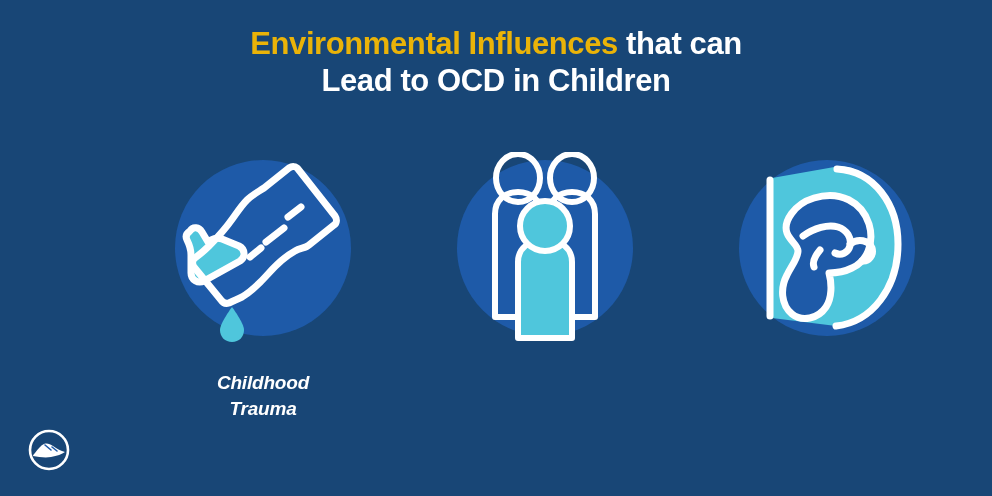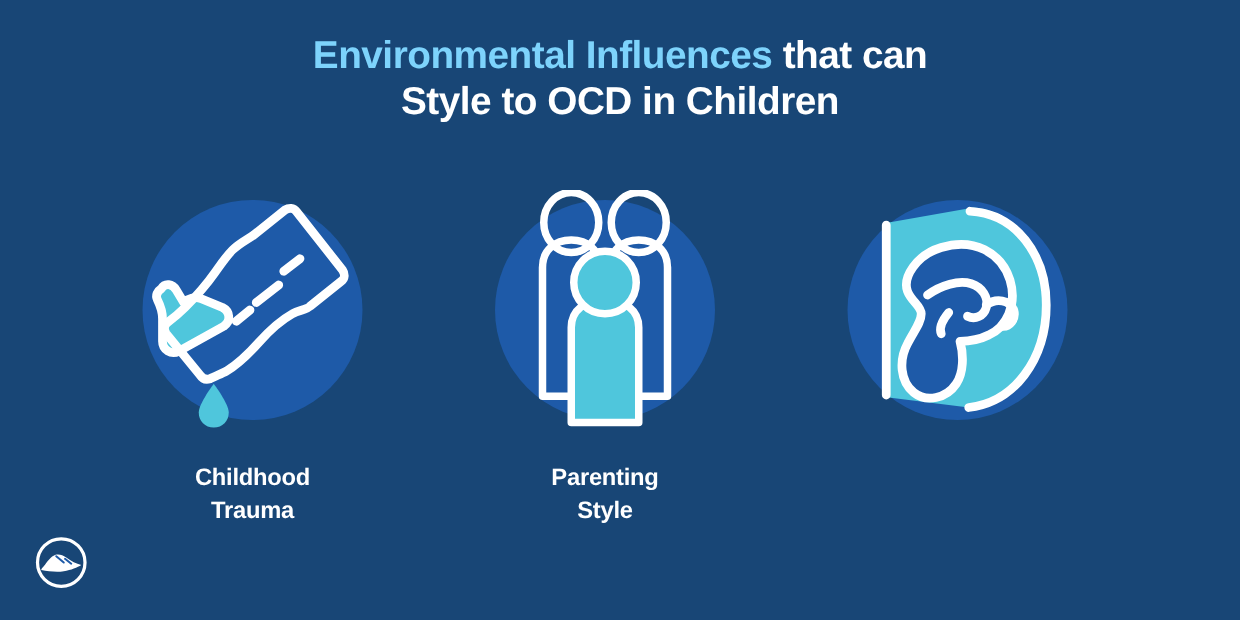--- a/index.html
+++ b/index.html
@@ -28,31 +28,32 @@
     line-height: 1.18;
     letter-spacing: -0.4px;
   }
   .title-line {
     font-size: 31px;
     font-weight: bold;
     color: #ffffff;
     white-space: nowrap;
   }
   .title-accent {
-    color: #7dd3fc;
+    color: #eab308;
   }
 
   
   .cards {
     position: absolute;
     left: 0;
     top: 152px;
     width: 968px;
     display: flex;
-    justify-content: center;
+    justify-content: flex-end;
+    font-style: italic;
   }
   .card {
     width: 282px;
     display: flex;
     flex-direction: column;
     align-items: center;
   }
   .icon-wrap {
     position: relative;
     width: 190px;
@@ -84,21 +85,21 @@
   }
   .logo svg { display: block; }
 </style>
 </head>
 <body>
 
 <div id="infographic">
 
   <div class="title-block">
     <div class="title-line"><span class="title-accent">Environmental Influences</span><span> that can</span></div>
-    <div class="title-line">Style to OCD in Children</div>
+    <div class="title-line">Lead to OCD in Children</div>
   </div>
 
   <div class="cards">
 
     <div class="card">
       <div class="icon-wrap">
         <svg viewBox="0 0 190 192" xmlns="http://www.w3.org/2000/svg">
           <ellipse cx="95" cy="96" rx="88" ry="88" fill="#1E5AA8"></ellipse>
 
           <g>
@@ -141,22 +142,20 @@
             <path d="M99 165 L99 62 C99 48 109 40 122 40 C135 40 145 48 145 62 L145 165 Z"></path>
             <ellipse cx="122" cy="26" rx="22" ry="24"></ellipse>
           </g>
 
           <g fill="#4FC6DC" stroke="#ffffff" stroke-width="6" stroke-linejoin="round">
             <path d="M68 186 L68 110 C68 96 79 88 95 88 C111 88 122 96 122 110 L122 186 Z"></path>
             <circle cx="95" cy="74" r="25"></circle>
           </g>
         </svg>
       </div>
-      <div class="card-label">Parenting
-Style</div>
     </div>
 
     <div class="card">
       <div class="icon-wrap">
         <svg viewBox="0 0 190 192" xmlns="http://www.w3.org/2000/svg">
           <ellipse cx="95" cy="96" rx="88" ry="88" fill="#1E5AA8"></ellipse>
 
           <path d="M40 26 L108 14 C140 16 164 48 164 92 C164 138 138 170 104 174 L40 166 Z" fill="#4FC6DC"></path>
 
           <path d="M38 28 L38 164" fill="none" stroke="#ffffff" stroke-width="7" stroke-linecap="round"></path>

